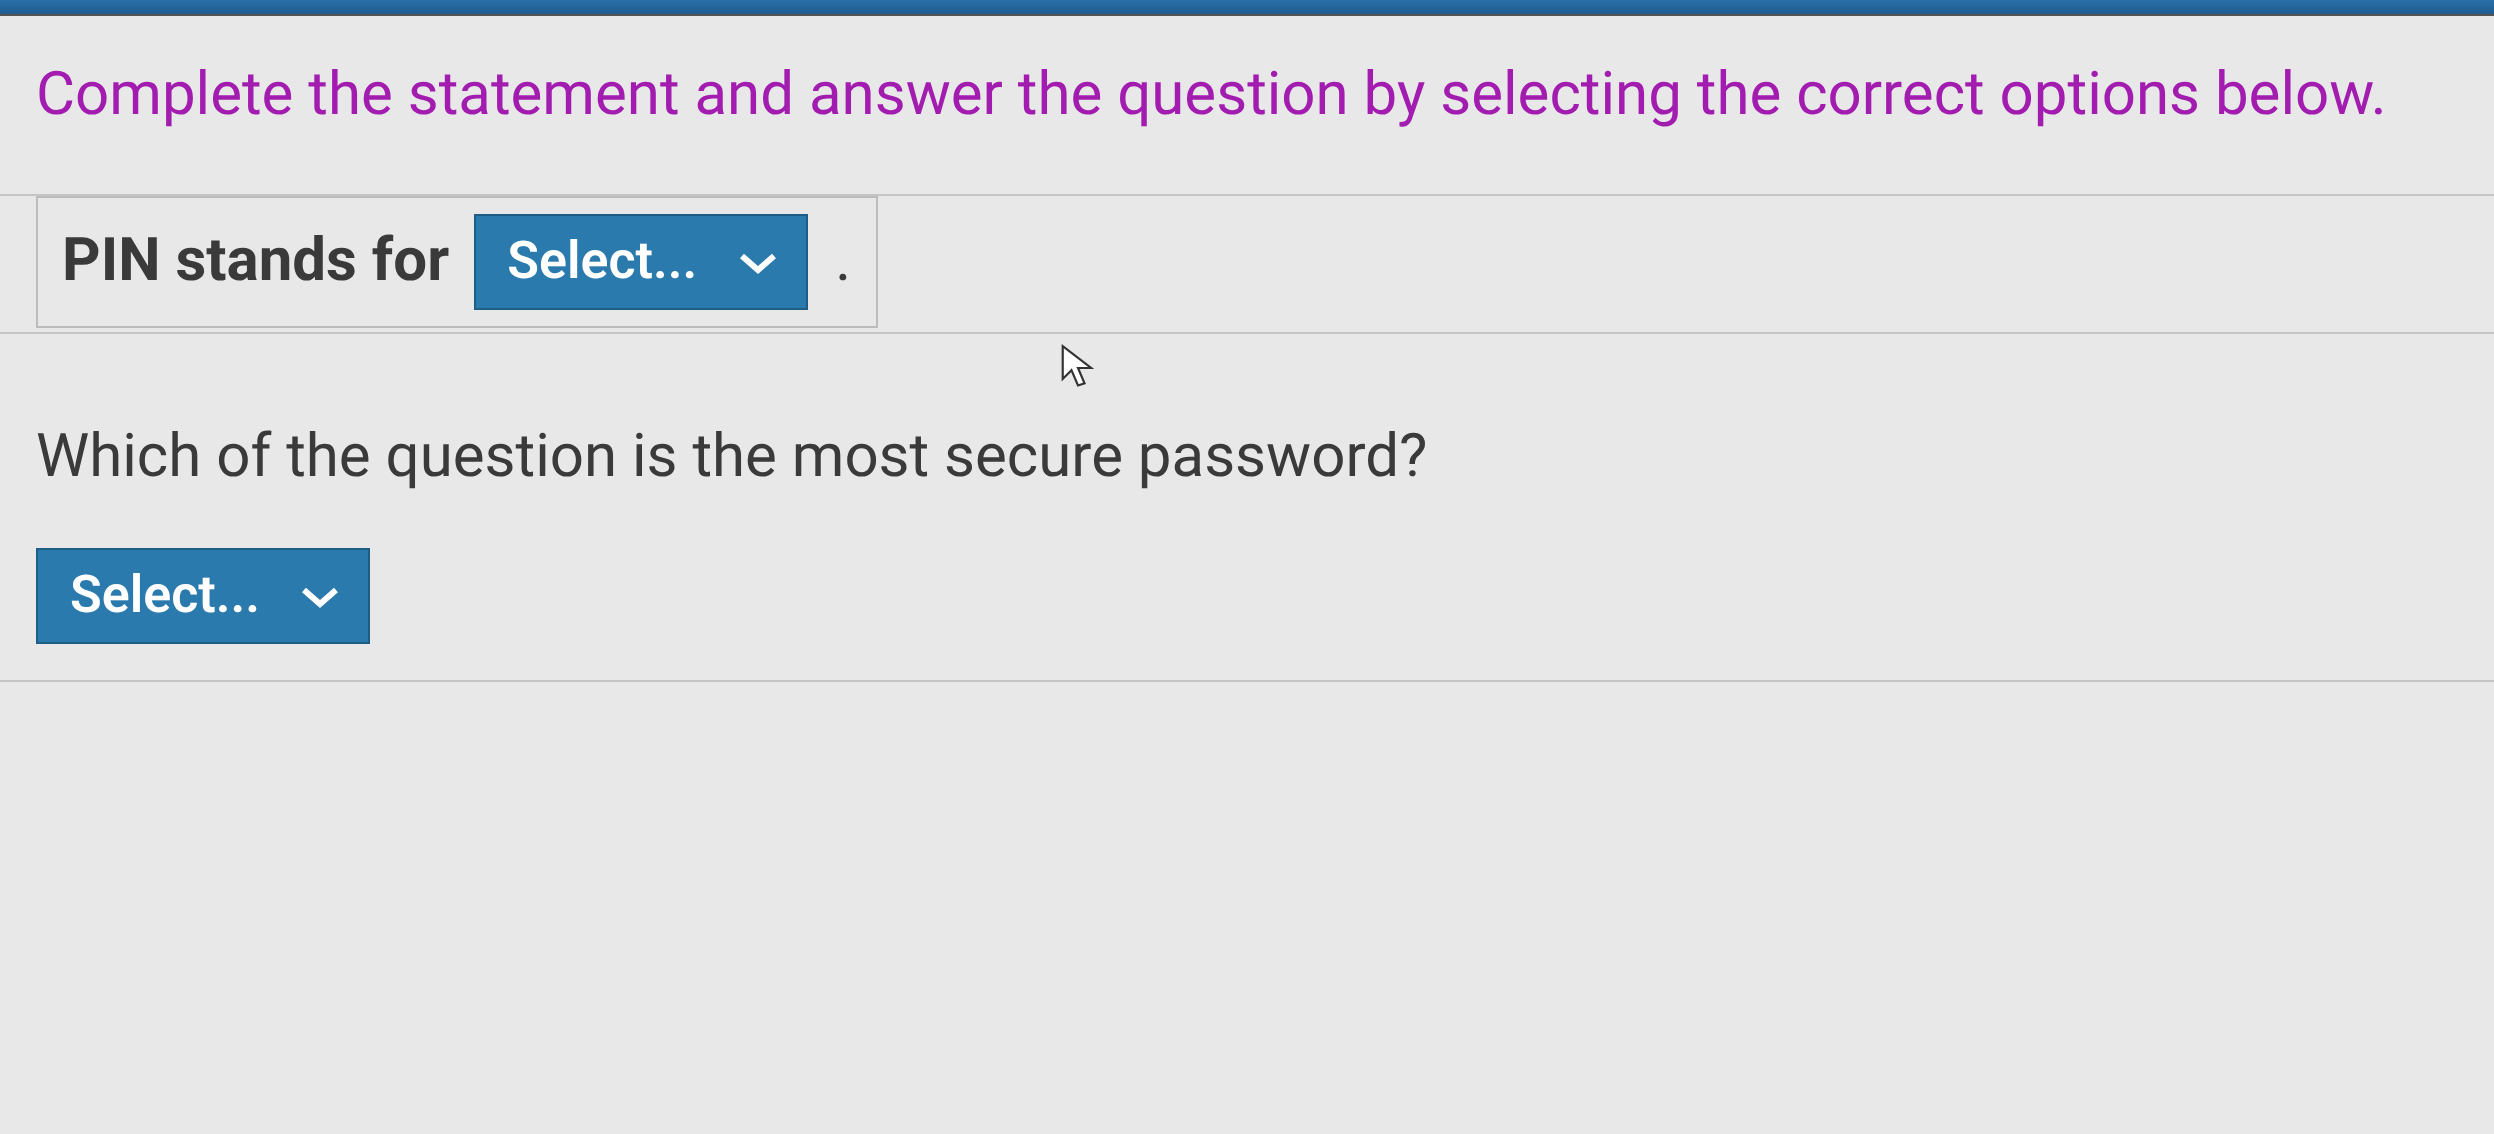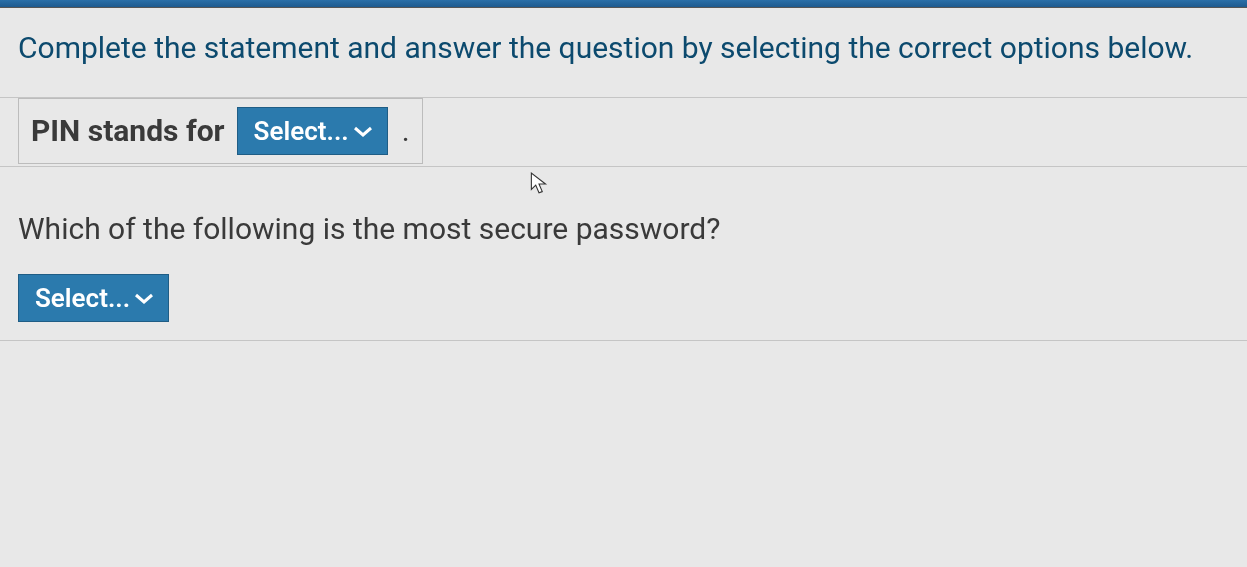--- a/index.html
+++ b/index.html
@@ -17,21 +17,21 @@
     .top-bar {
       height: 8px;
       background: linear-gradient(to bottom, #2a6fa8, #1e5a8e);
       border-bottom: 1px solid #555;
     }
     .content {
       padding: 20px 18px 0 18px;
     }
     .instruction {
       font-size: 30px;
-      color: #0c4a6e;
+      color: #a21caf;
       font-weight: 400;
       margin-bottom: 28px;
       line-height: 1.35;
     }
     .question-row-1 {
       display: flex;
       align-items: center;
       gap: 12px;
       border: 1px solid #bcbcbc;
       padding: 8px 12px;
@@ -53,21 +53,21 @@
     }
     .select-btn {
       background: #2b7aad;
       color: #ffffff;
       border: 1px solid #1f5d85;
       padding: 8px 14px 8px 16px;
       font-size: 26px;
       font-weight: 600;
       display: inline-flex;
       align-items: center;
-      gap: 4px;
+      gap: 20px;
       cursor: pointer;
       font-family: inherit;
     }
     .select-btn svg {
       width: 20px;
       height: 14px;
       fill: none;
       stroke: #ffffff;
       stroke-width: 3;
     }
@@ -119,21 +119,21 @@
       <button class="select-btn">
         <span>Select...</span>
         <svg viewBox="0 0 20 12">
           <polyline points="2,3 10,10 18,3"></polyline>
         </svg>
       </button>
       <span class="period">.</span>
     </div>
   </div>
 
-  <div class="question-text-2">Which of the following is the most secure password?</div>
+  <div class="question-text-2">Which of the question is the most secure password?</div>
 
   <div class="row2-select-wrap">
     <button class="select-btn">
       <span>Select...</span>
       <svg viewBox="0 0 20 12">
         <polyline points="2,3 10,10 18,3"></polyline>
       </svg>
     </button>
   </div>
 

